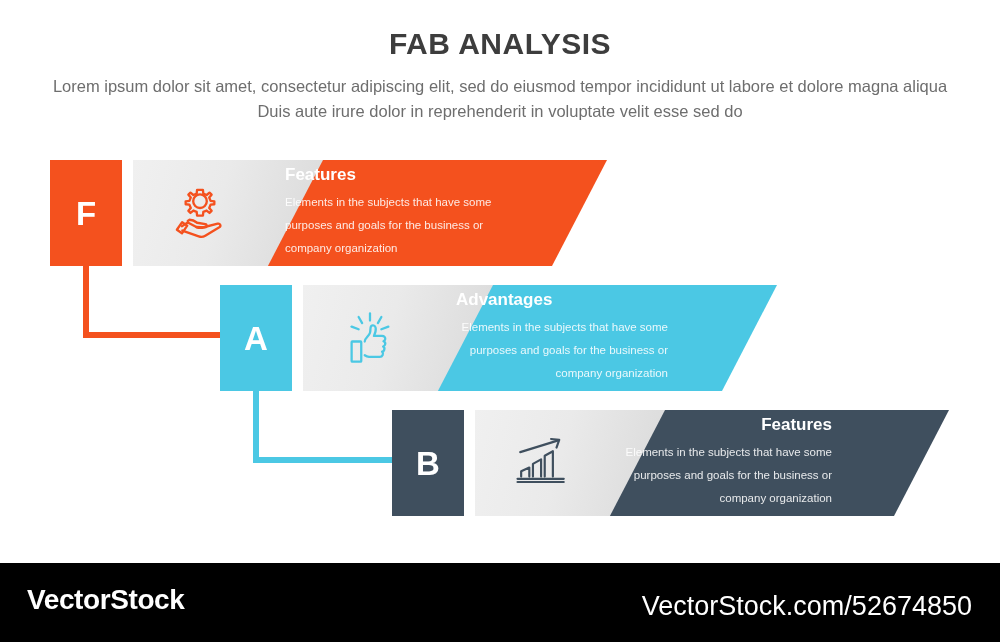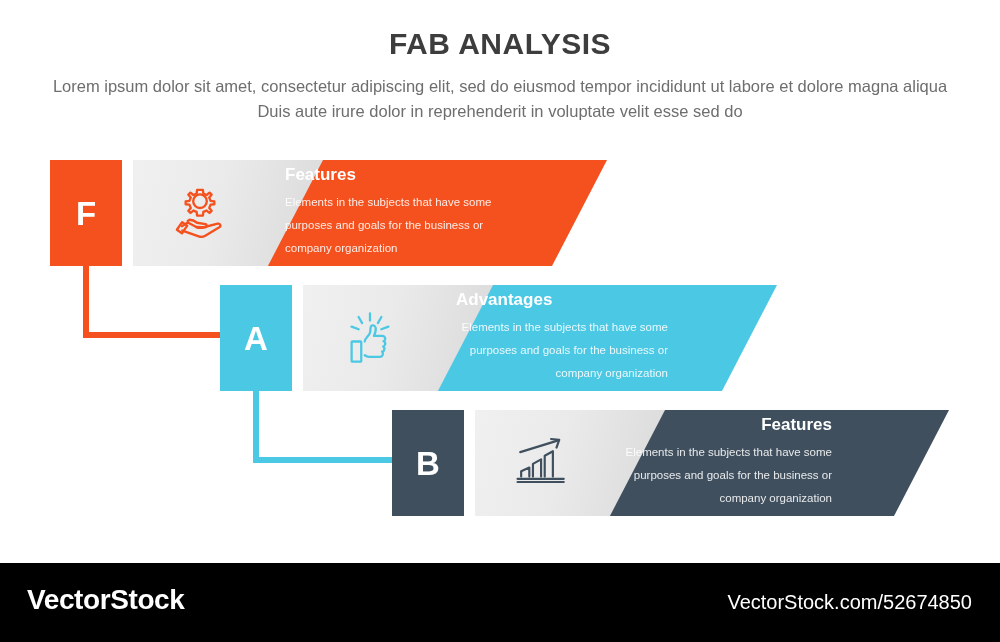--- a/index.html
+++ b/index.html
@@ -97,21 +97,21 @@
     width:1000px;height:79px;
     background:#000000;
   }
   .wm-logo{
     position:absolute;left:27px;top:21px;
     color:#ffffff;font-size:28px;font-weight:bold;
     letter-spacing:-0.4px;
   }
   .wm-url{
     position:absolute;right:28px;top:28px;
-    color:#ffffff;font-size:20px;
+    color:#ffffff;font-size:27px;
   }
 </style>
 </head>
 <body>
 
 <div class="canvas">
 
   <div class="title">FAB ANALYSIS</div>
   <div class="subtitle">Lorem ipsum dolor sit amet, consectetur adipiscing elit, sed do eiusmod tempor incididunt ut labore et dolore magna aliqua Duis aute irure dolor in reprehenderit in voluptate velit esse sed do</div>
 

